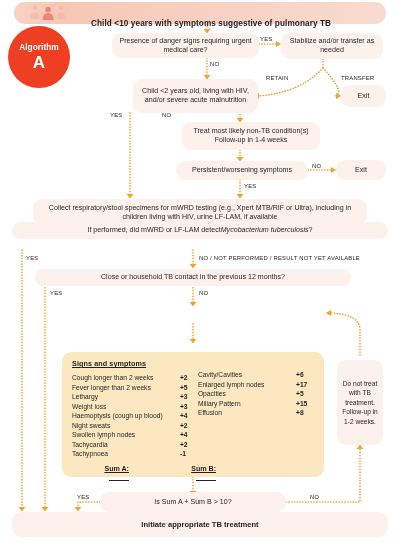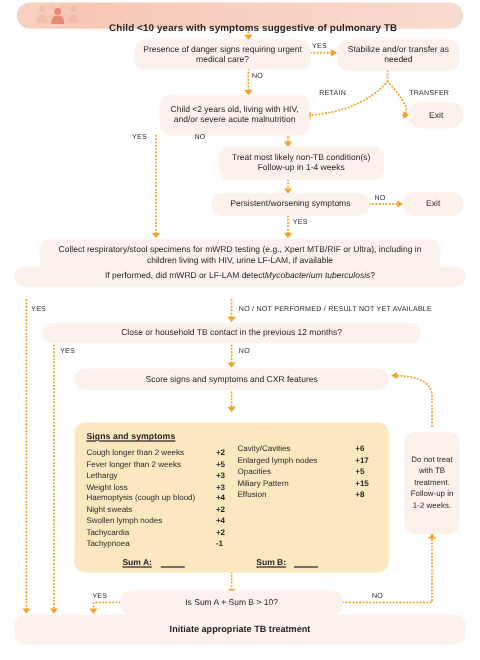--- a/index.html
+++ b/index.html
@@ -101,21 +101,21 @@
   .score-row .val{font-weight:bold;padding-left:4px;}
   .left .val{width:18px;text-align:left;}
   .right .val{width:18px;text-align:left;}
   .sum-row{
     display:flex;
     margin-top:6px;
     padding-left:30px;
     font-size:7.1px;
     color:#231f20;
   }
-  .sum-item{display:flex;align-items:flex-end;}
+  .sum-item{display:flex;align-items:flex-end;flex-direction:column;}
   .sum-item .sum-lbl{font-weight:bold;text-decoration:underline;}
   .sum-blank{
     display:inline-block;width:20px;border-bottom:1.1px solid #231f20;
     margin-left:7px;height:7px;
   }
   .sum-gap{width:60px;}
   .edge-label{
     position:absolute;
     font-size:5.9px;
     color:#231f20;
@@ -150,20 +150,24 @@
     <path d="M30.3 16 Q30.3 9.2 35 9.2 Q39.7 9.2 39.7 16 Z" fill="#f0b49c"></path>
     <circle cx="17.3" cy="3.1" r="2.2" fill="#f4c2ae"></circle>
     <path d="M13.3 16 Q13.3 8.2 17.3 8.2 Q21.3 8.2 21.3 16 Z" fill="#f4c2ae"></path>
     <circle cx="27" cy="3.1" r="2.2" fill="#f4c2ae"></circle>
     <path d="M23 16 Q23 8.2 27 8.2 Q31 8.2 31 16 Z" fill="#f4c2ae"></path>
     <circle cx="22.1" cy="6.6" r="2.9" fill="#e2523a"></circle>
     <path d="M16.6 17 Q16.6 10 22.1 10 Q27.6 10 27.6 17 Z" fill="#e2523a"></path>
   </svg>
   <div class="banner-title">Child &lt;10 years with symptoms suggestive of pulmonary TB</div>
 
+  <div class="algo-badge">
+    <span class="a-word">Algorithm</span>
+    <span class="a-letter">A</span>
+  </div>
 
   <svg class="flowlines">
 
     <path class="dot" d="M207,24 L207,30"></path>
     <polygon class="arrowhead" points="203.6,29 210.4,29 207,33.5"></polygon>
 
     <path class="dot" d="M259,44 L277,44"></path>
     <polygon class="arrowhead" points="276,41 276,47 281,44"></polygon>
 
     <path class="dot" d="M207,58 L207,76"></path>
@@ -241,21 +245,20 @@
   <div class="node" style="left:33px;top:199px;width:334px;height:27px;padding-left:12px;padding-right:12px;">Collect respiratory/stool specimens for mWRD testing (e.g., Xpert MTB/RIF or Ultra), including in children living with HIV, urine LF-LAM, if available</div>
 
   <div class="node" style="left:12px;top:222px;width:376px;height:17px;">
     <span>If performed, did mWRD or LF-LAM detect </span>
       <em>Mycobacterium tuberculosis</em>
       <span>?</span>
   </div>
 
   <div class="node" style="left:35px;top:269px;width:316px;height:17px;">Close or household TB contact in the previous 12 months?</div>
 
-  <div class="node" style="left:62px;top:307px;width:262px;height:18px;">Score signs and symptoms and CXR features</div>
 
   <div class="node" style="left:337px;top:360px;width:46px;height:85px;font-size:6.6px;line-height:1.45;">Do not treat with TB treatment. Follow-up in 1-2 weeks.</div>
 
   <div class="node" style="left:100px;top:492px;width:186px;height:20px;">Is Sum A + Sum B &gt; 10?</div>
 
   <div class="node" style="left:12px;top:512px;width:376px;height:25px;font-weight:bold;font-size:7.6px;">Initiate appropriate TB treatment</div>
 
   <div class="score-panel">
     <div class="score-cols">
 

